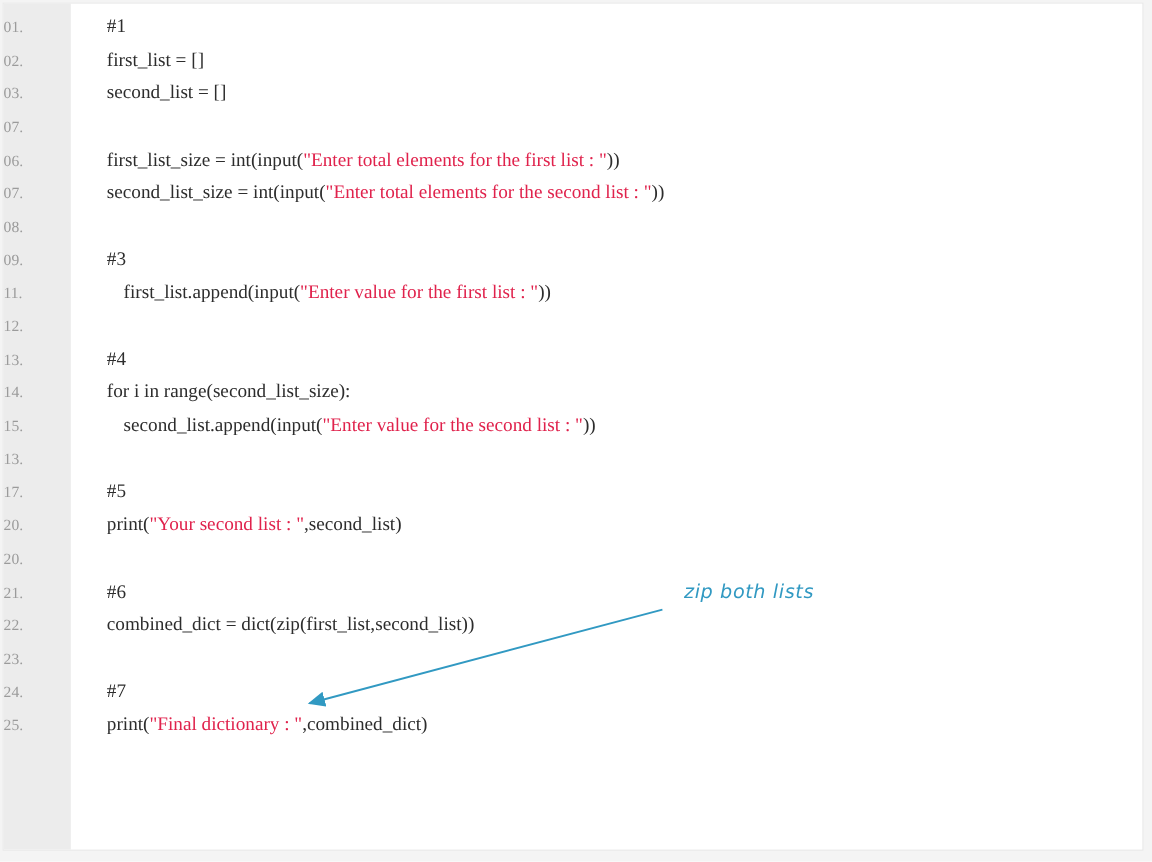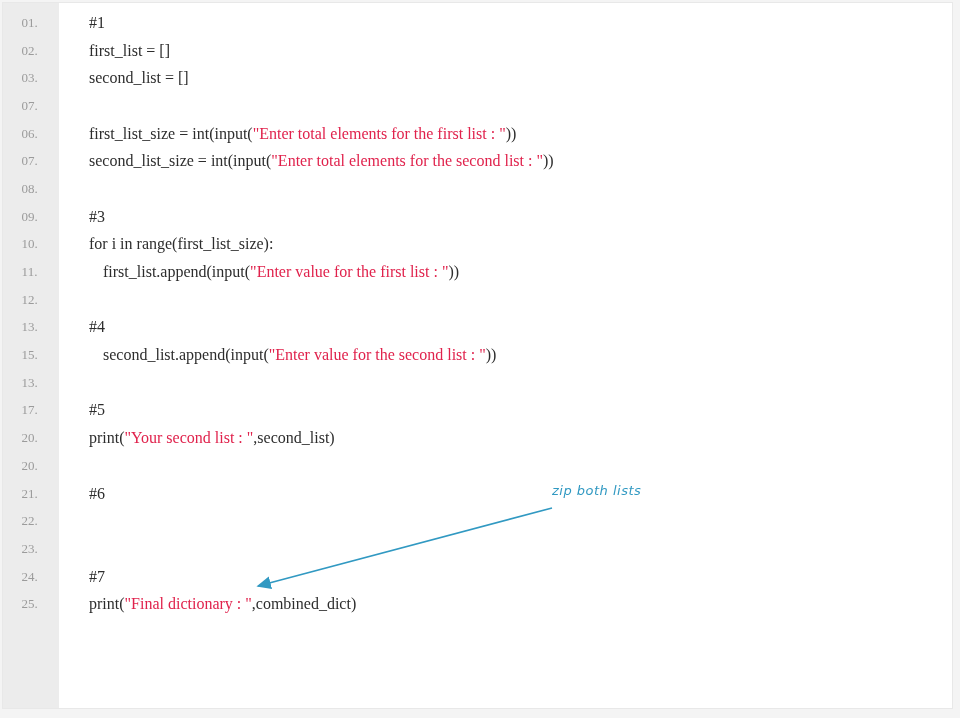--- a/index.html
+++ b/index.html
@@ -19,35 +19,35 @@
   }
   .gutter-bg{
     position:absolute;left:0;top:0;bottom:0;width:56px;
     background:var(--gutter);
   }
   .listing{
     position:absolute;left:0;top:6px;right:0;
   }
   .row{height:27.7px;display:flex;align-items:center;}
   .lineno{
-    flex:none;width:53px;text-align:center;
+    flex:none;width:53px;text-align:left;
     font-family:"Liberation Serif", serif;font-size:13px;
     color:var(--num);
   }
   .codetext{
     margin-left:33px;white-space:pre;
     font-family:"Liberation Serif", serif;font-size:16px;
     color:var(--code);
   }
   .codetext.indent{margin-left:47px;}
   .codetext .string{color:var(--string);}
   .annotation{
-    position:absolute;left:552px;top:483px;
+    position:absolute;left:570px;top:483px;
     font-family:"DejaVu Sans", sans-serif;font-style:italic;
-    font-size:13px;letter-spacing:0.5px;color:var(--ann);
+    font-size:16px;letter-spacing:0.5px;color:var(--ann);
     white-space:nowrap;
   }
   .arrow-layer{
     position:absolute;left:0;top:0;width:960px;height:718px;
     pointer-events:none;
   }
 </style>
 </head>
 <body>
 
@@ -80,34 +80,34 @@
       </div>
       <div class="row">
         <span class="lineno">08.</span>
         <span class="codetext"></span>
       </div>
       <div class="row">
         <span class="lineno">09.</span>
         <span class="codetext"><span class="plain">#3</span></span>
       </div>
       <div class="row">
-        <span class="lineno">10.</span>
-        <span class="codetext"><span class="plain">for i in range(first_list_size):</span></span>
-      </div>
-      <div class="row">
         <span class="lineno">11.</span>
         <span class="codetext indent"><span class="plain">first_list.append(input(</span><span class="string">"Enter value for the first list : "</span><span class="plain">))</span></span>
       </div>
       <div class="row">
         <span class="lineno">12.</span>
         <span class="codetext"></span>
       </div>
       <div class="row">
         <span class="lineno">13.</span>
         <span class="codetext"><span class="plain">#4</span></span>
+      </div>
+      <div class="row">
+        <span class="lineno">14.</span>
+        <span class="codetext"><span class="plain">for i in range(second_list_size):</span></span>
       </div>
       <div class="row">
         <span class="lineno">15.</span>
         <span class="codetext indent"><span class="plain">second_list.append(input(</span><span class="string">"Enter value for the second list : "</span><span class="plain">))</span></span>
       </div>
       <div class="row">
         <span class="lineno">13.</span>
         <span class="codetext"></span>
       </div>
       <div class="row">
@@ -121,20 +121,21 @@
       <div class="row">
         <span class="lineno">20.</span>
         <span class="codetext"></span>
       </div>
       <div class="row">
         <span class="lineno">21.</span>
         <span class="codetext"><span class="plain">#6</span></span>
       </div>
       <div class="row">
         <span class="lineno">22.</span>
+        <span class="codetext"><span class="plain">combined_dict = dict(zip(first_list,second_list))</span></span>
       </div>
       <div class="row">
         <span class="lineno">23.</span>
         <span class="codetext"></span>
       </div>
       <div class="row">
         <span class="lineno">24.</span>
         <span class="codetext"><span class="plain">#7</span></span>
       </div>
       <div class="row">

